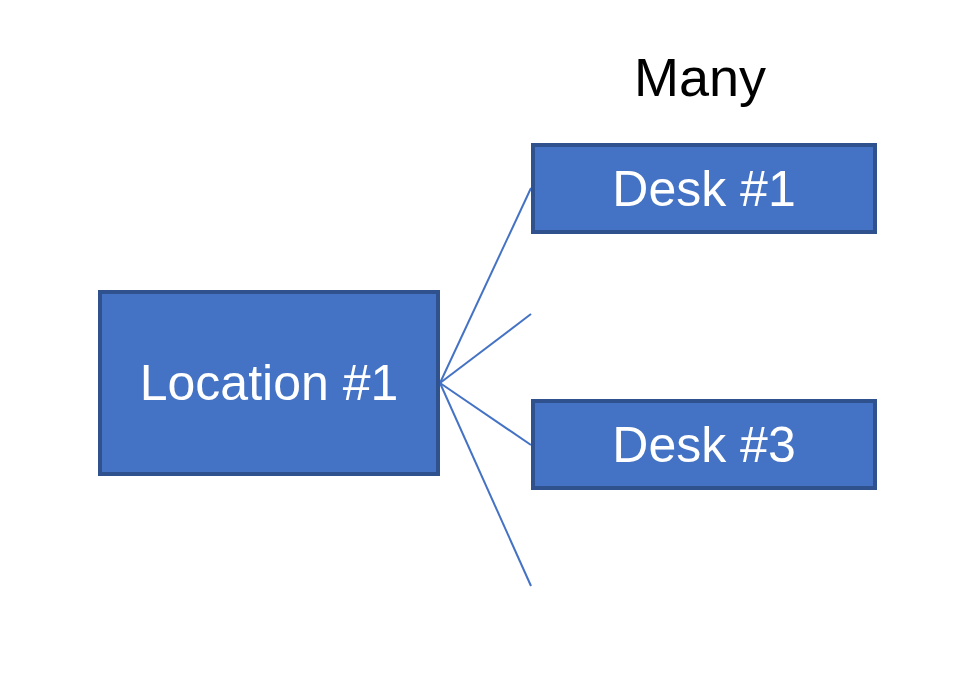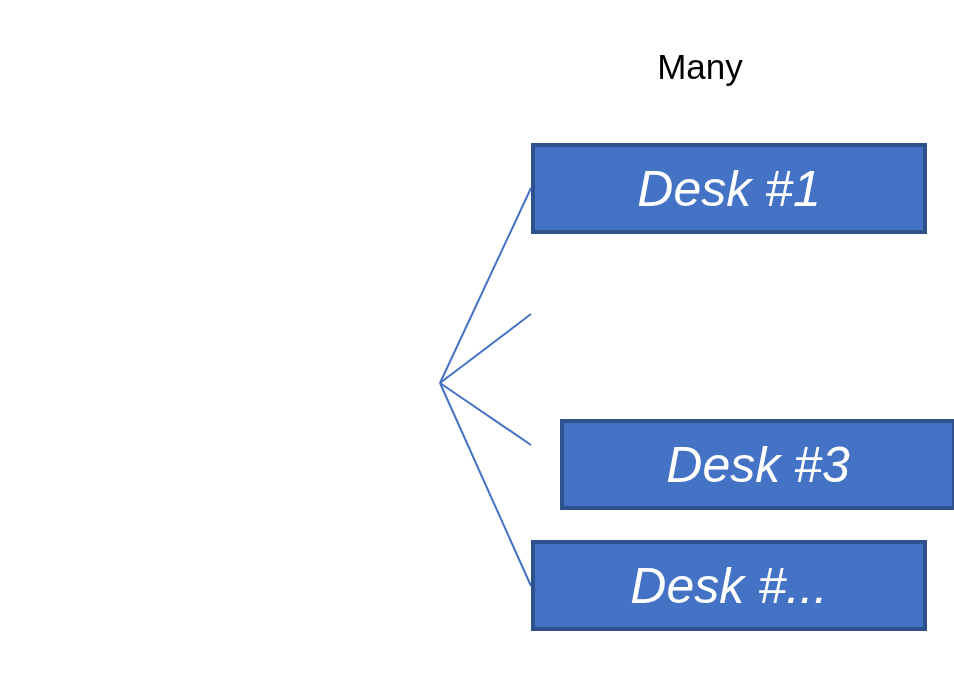--- a/index.html
+++ b/index.html
@@ -22,21 +22,21 @@
     width: 954px;
     height: 693px;
     pointer-events: none;
   }
   .conn {
     stroke-width: 2;
     fill: none;
   }
   .side-label {
     position: absolute;
-    font-size: 35px;
+    font-size: 54px;
     line-height: 1.1;
     color: #000000;
     text-align: center;
     white-space: nowrap;
   }
   .side-label.one { left: 180px; top: 196px; width: 140px; }
   .side-label.many { left: 625px; top: 48px; width: 150px; }
   .box {
     position: absolute;
     background: #4472c4;
@@ -50,51 +50,50 @@
     white-space: nowrap;
   }
   .box.source {
     left: 98px;
     top: 290px;
     width: 342px;
     height: 186px;
   }
   .box.target {
     left: 531px;
-    width: 396px;
+    width: 346px;
     height: 91px;
-    font-style: italic;
   }
   .box.t0 { top: 143px; }
   .box.t1 { top: 268px; }
-  .box.t2 { top: 419px; margin-left: 29px; }
+  .box.t2 { top: 399px; }
   .box.t3 { top: 540px; }
 </style>
 </head>
 <body>
 
 <div class="canvas">
 
   <svg class="connectors" viewBox="0 0 954 693" xmlns="http://www.w3.org/2000/svg">
     <line class="conn" x1="440" y1="383" x2="531" y2="188" stroke="#4472c4"></line>
     <line class="conn" x1="440" y1="383" x2="531" y2="314" stroke="#4472c4"></line>
     <line class="conn" x1="440" y1="383" x2="531" y2="445" stroke="#4472c4"></line>
     <line class="conn" x1="440" y1="383" x2="531" y2="586" stroke="#4472c4"></line>
   </svg>
 
 
   <div class="side-label many">Many</div>
 
+  <div class="box source">
+    <span>Location #1</span>
+  </div>
 
   <div class="box target t0">
     <span>Desk #1</span>
   </div>
 
 
   <div class="box target t2">
     <span>Desk #3</span>
   </div>
 
-  <div class="box target t3">
-    <span>Desk #...</span>
-  </div>
 
 </div>
 
 </body></html>

